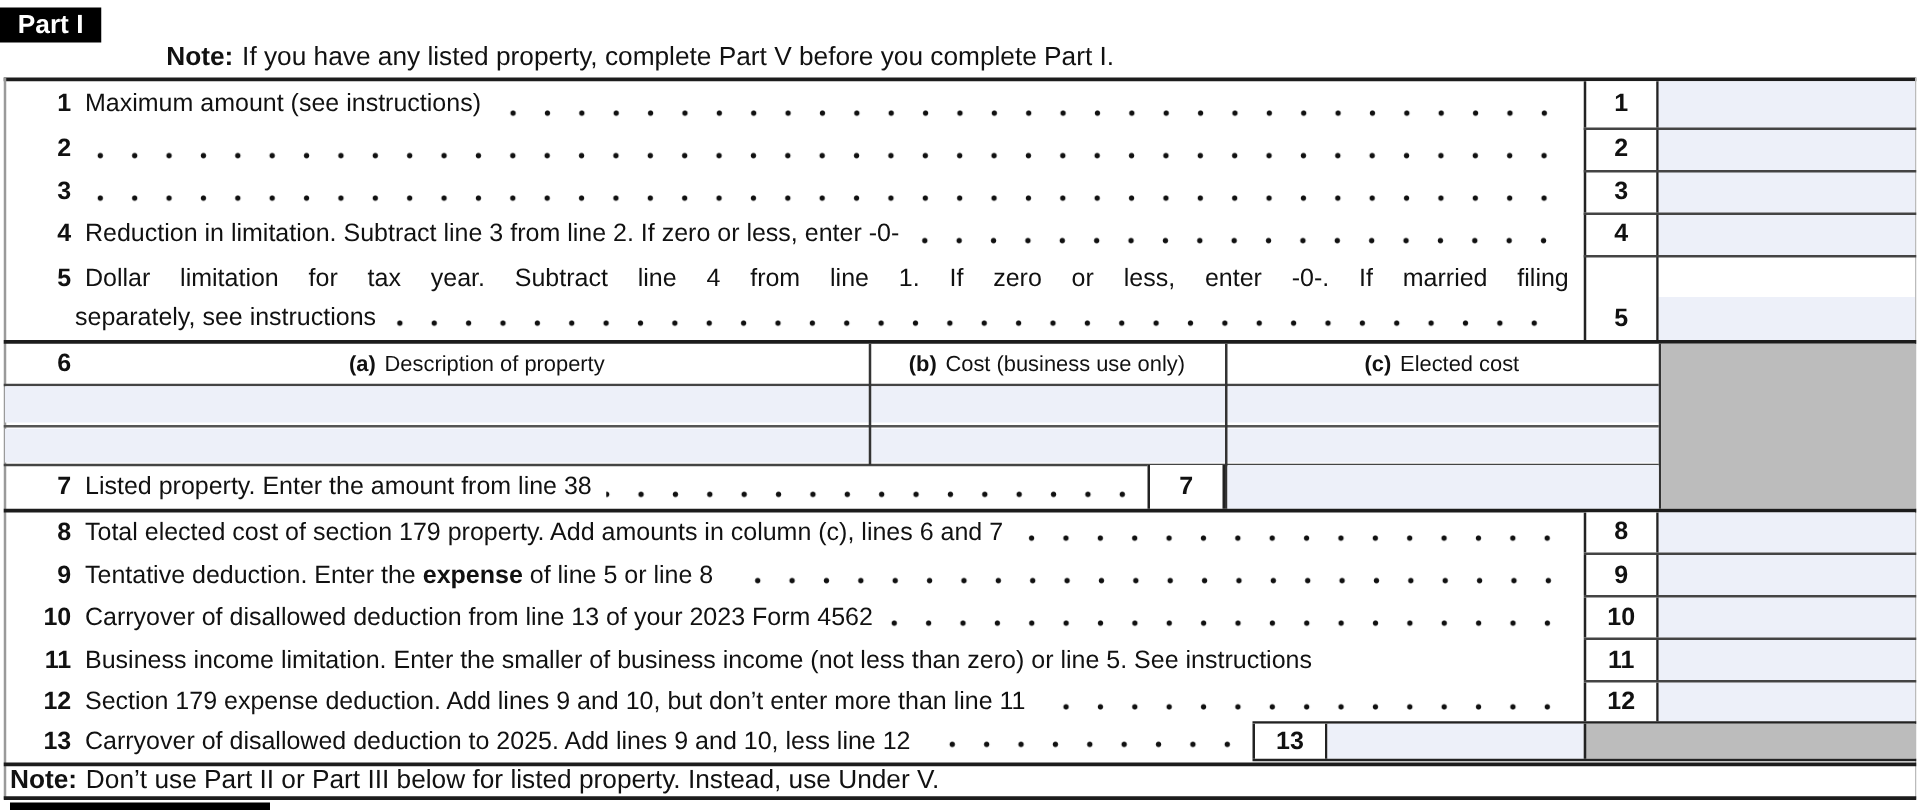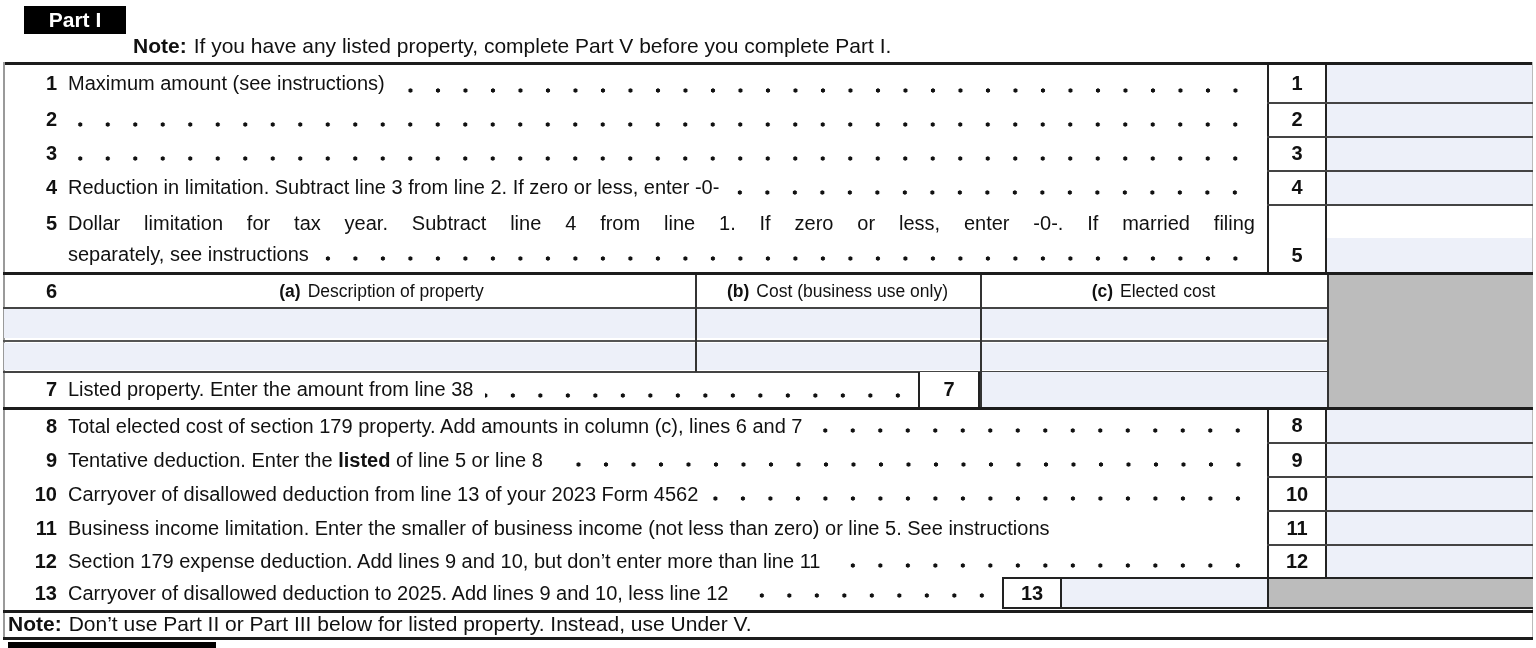--- a/index.html
+++ b/index.html
@@ -3,21 +3,21 @@
 <meta charset="utf-8">
 <style>
   html,body{margin:0;padding:0;background:#fff;}
   .canvas{
     position:relative; width:1536px; height:648px; background:#ffffff;
     font-family:"Liberation Sans","DejaVu Sans",sans-serif; color:#111;
     overflow:hidden;
   }
   
   .part-box{
-    position:absolute; left:24px; top:6px; width:102px; height:28px;
+    position:absolute; left:0; top:6px; width:81px; height:28px;
     background:#000; color:#fff; font-weight:bold; font-size:21px;
     display:flex; align-items:center; justify-content:center;text-align:right;
   }
   .part-title{
     position:absolute; left:133px; top:6px; font-weight:bold; font-size:21.5px; white-space:nowrap;
   }
   .part-note{
     position:absolute; left:133px; top:34px; font-size:21px; white-space:nowrap;
   }
   .bold{font-weight:bold;}
@@ -101,21 +101,21 @@
     <span class="ltext">Reduction in limitation. Subtract line 3 from line 2. If zero or less, enter -0-</span>
     <span class="dots"></span>
   </div>
 
   <div class="row" style="top:208px; height:31px; width:54px;">
     <span class="lnum">5</span>
   </div>
   <div style="position:absolute; left:68px; top:208px; width:1187px; height:31px; font-size:20px; text-align:justify; text-align-last:justify; white-space:nowrap; display:flex; align-items:center;">
     <span style="width:100%; text-align:justify; text-align-last:justify;">Dollar limitation for tax year. Subtract line 4 from line 1. If zero or less, enter -0-. If married filing</span>
   </div>
-  <div class="row" style="left:68px; top:239px; height:31px; width:1187px;">
+  <div class="row" style="left:60px; top:239px; height:31px; width:1187px;">
     <span class="ltext" style="margin-left:0;">separately, see instructions</span>
     <span class="dots"></span>
   </div>
 
   <div class="numbox" style="top:65px; height:37px;">1</div>
   <div class="entry" style="top:65px; height:37px;"></div>
   <div class="numbox" style="top:102px; height:34px;">2</div>
   <div class="entry" style="top:102px; height:34px;"></div>
   <div class="numbox" style="top:136px; height:34px;">3</div>
   <div class="entry" style="top:136px; height:34px;"></div>
@@ -172,21 +172,21 @@
   <div class="cellblue" style="left:982px; top:372px; width:345px; height:35px;"></div>
   <div class="hline heavy" style="left:3px; top:407px; width:1530px; height:2.5px;"></div>
 
   <div class="row" style="top:410px; height:32px; width:1255px;">
     <span class="lnum">8</span>
     <span class="ltext"><span>Total elected cost of section 179 property. Add amounts in column (c), lines 6 and 7</span><span class="bold"></span><span></span></span>
     <span class="dots"></span>
   </div>
   <div class="row" style="top:444px; height:32px; width:1255px;">
     <span class="lnum">9</span>
-    <span class="ltext"><span>Tentative deduction. Enter the </span><span class="bold">listed</span><span> of line 5 or line 8</span></span>
+    <span class="ltext"><span>Tentative deduction. Enter the </span><span class="bold">expense</span><span> of line 5 or line 8</span></span>
     <span class="dots"></span>
   </div>
   <div class="row" style="top:478px; height:32px; width:1255px;">
     <span class="lnum">10</span>
     <span class="ltext"><span>Carryover of disallowed deduction from line 13 of your 2023 Form 4562</span><span class="bold"></span><span></span></span>
     <span class="dots"></span>
   </div>
   <div class="row" style="top:512px; height:32px; width:1255px;">
     <span class="lnum">11</span>
     <span class="ltext"><span>Business income limitation. Enter the smaller of business income (not less than zero) or line 5. See instructions</span><span class="bold"></span><span></span></span>

